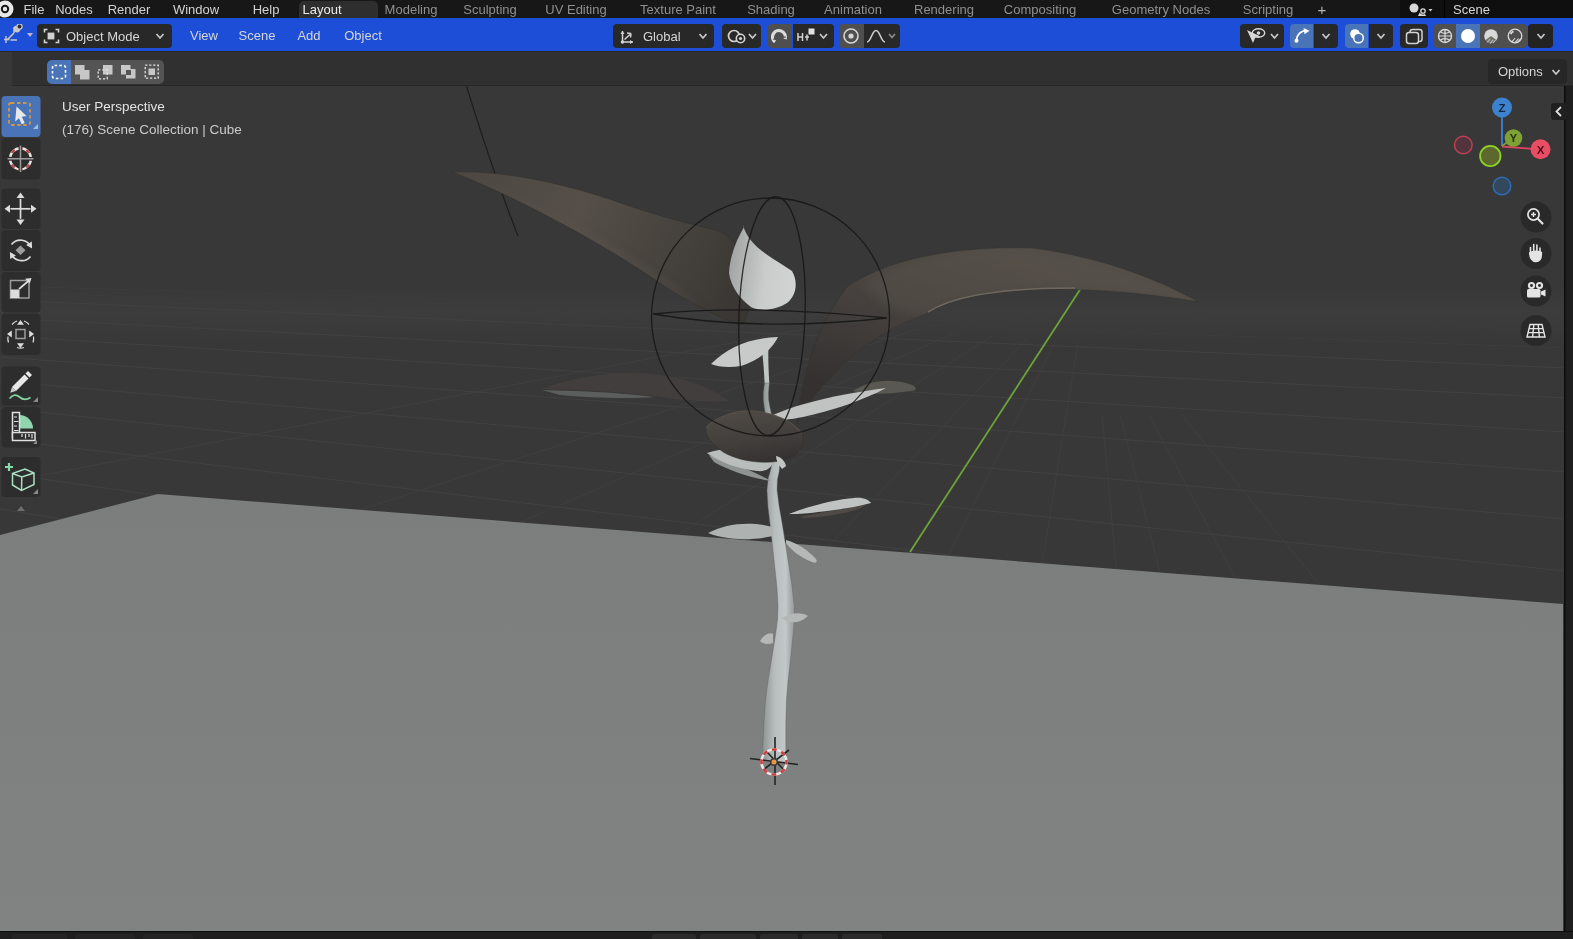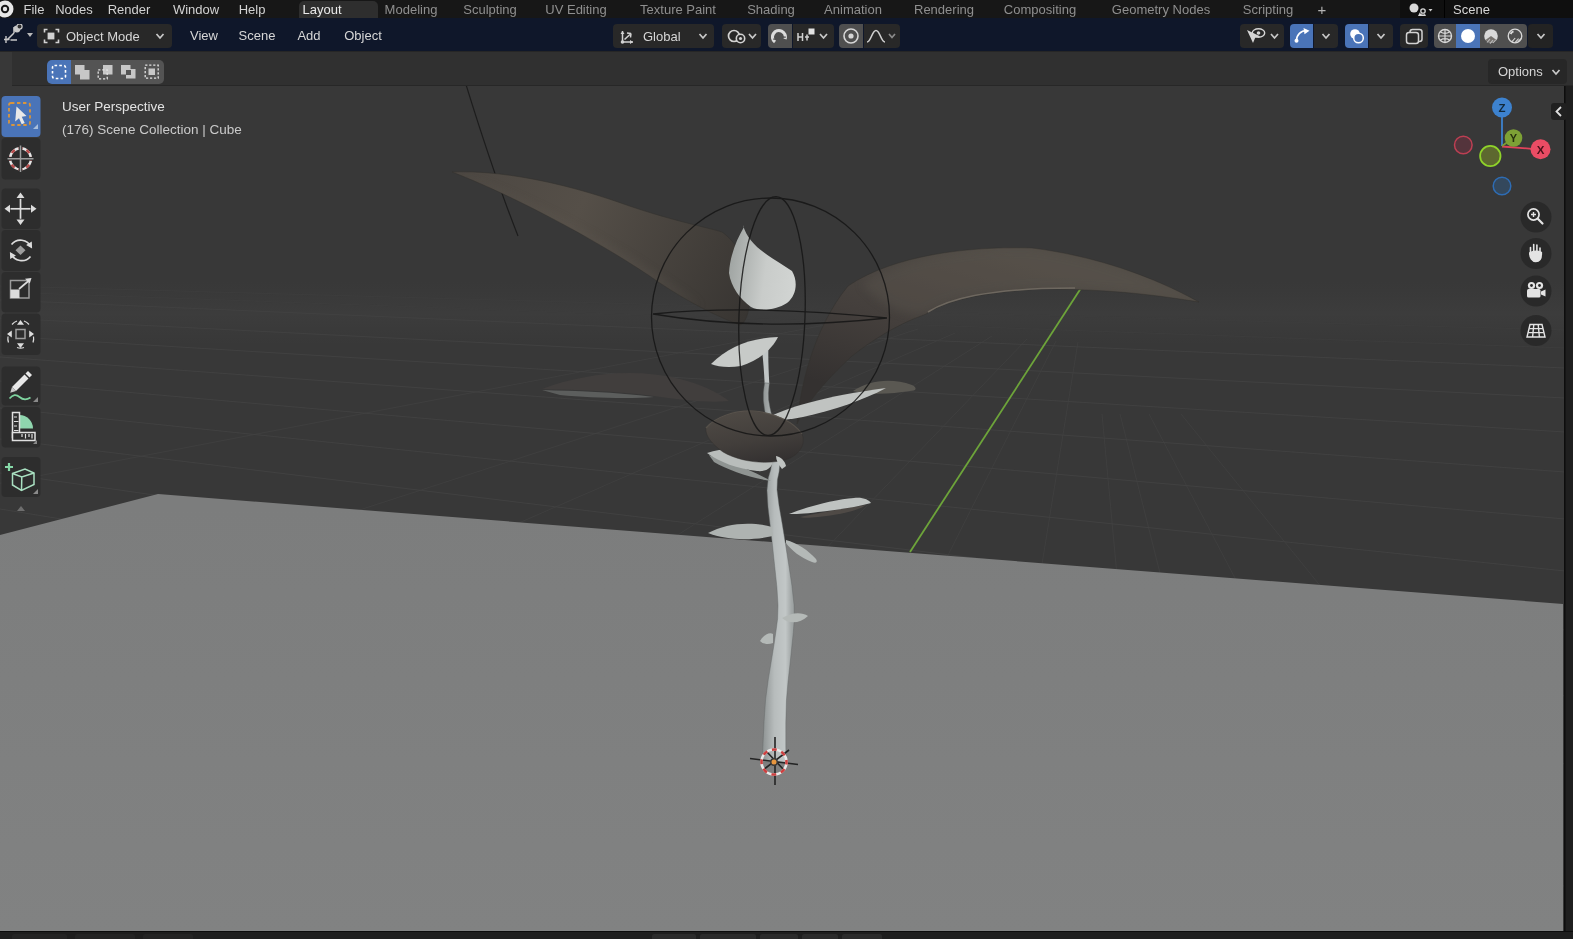--- a/index.html
+++ b/index.html
@@ -3,39 +3,39 @@
 <style>
 *{margin:0;padding:0;box-sizing:border-box}
 html,body{width:1573px;height:939px;overflow:hidden;background:#383838;font-family:"Liberation Sans",sans-serif;}
 #topbar,#header,#tools,#statusbar{opacity:0.999}
 .abs{position:absolute}
 #topbar{position:absolute;left:0;top:0;width:1573px;height:32px;background:#171717}
 #topbar .m{position:absolute;top:0;height:18px;line-height:19px;font-size:13px;color:#d2d2d2;transform:translateX(-50%)}
 #topbar .tab{position:absolute;top:0;height:18px;line-height:20px;font-size:13px;color:#8f8f8f;transform:translateX(-50%)}
 #tabactive{position:absolute;left:299px;top:1px;width:79px;height:17px;background:#2e2e2e;border-radius:5px 5px 0 0}
 #scenebox{position:absolute;left:1400px;top:0;width:173px;height:18px;background:#0f0f0f}
-#header{position:absolute;left:0;top:18px;width:1573px;height:34px;background:#0f172a;border-bottom:1px solid #262626}
+#header{position:absolute;left:0;top:18px;width:1573px;height:34px;background:#1d4ed8;border-bottom:1px solid #262626}
 #tools{position:absolute;left:12px;top:52px;width:1573px;height:34px;background:#303030;border-bottom:1px solid #272727}
 .menu{position:absolute;top:8px;height:19px;line-height:19px;font-size:13px;color:#d6d6d6;transform:translateX(-50%)}
 .wbtn{position:absolute;background:#282828;border-radius:4px;color:#d6d6d6;font-size:13px}
 #statusbar{position:absolute;left:0;top:931px;width:1573px;height:8px;background:#1e1e1e;border-top:1px solid #0c0c0c}
 .sseg{position:absolute;top:2px;height:6px;background:#2b2b2b;border-radius:2px 2px 0 0}
 </style></head>
 <body>
 <div id="topbar">
   <svg class="abs" style="left:0;top:0" width="24" height="18" viewBox="0 0 24 18">
       <circle cx="5" cy="9" r="8.5" fill="#e8e8e8"></circle>
       <circle cx="5" cy="9" r="4.2" fill="#171717"></circle>
       <circle cx="5" cy="9" r="2.2" fill="#e8e8e8"></circle>
     </svg>
   <div class="m" style="left:34px">File</div>
   <div class="m" style="left:74px">Nodes</div>
   <div class="m" style="left:129px">Render</div>
   <div class="m" style="left:196px">Window</div>
-  <div class="m" style="left:252px">Help</div>
+  <div class="m" style="left:266px">Help</div>
   <div id="tabactive"></div>
   <div class="tab" style="left:322px;color:#e9e9e9">Layout</div>
   <div class="tab" style="left:411px">Modeling</div>
   <div class="tab" style="left:490px">Sculpting</div>
   <div class="tab" style="left:576px">UV Editing</div>
   <div class="tab" style="left:678px">Texture Paint</div>
   <div class="tab" style="left:771px">Shading</div>
   <div class="tab" style="left:853px">Animation</div>
   <div class="tab" style="left:944px">Rendering</div>
   <div class="tab" style="left:1040px">Compositing</div>

